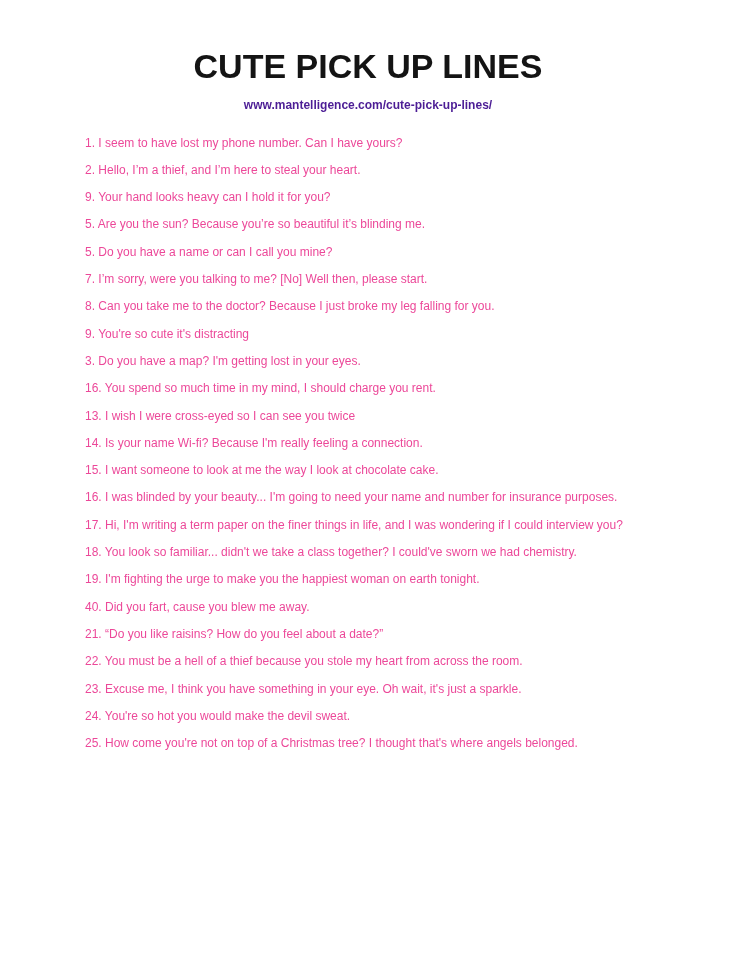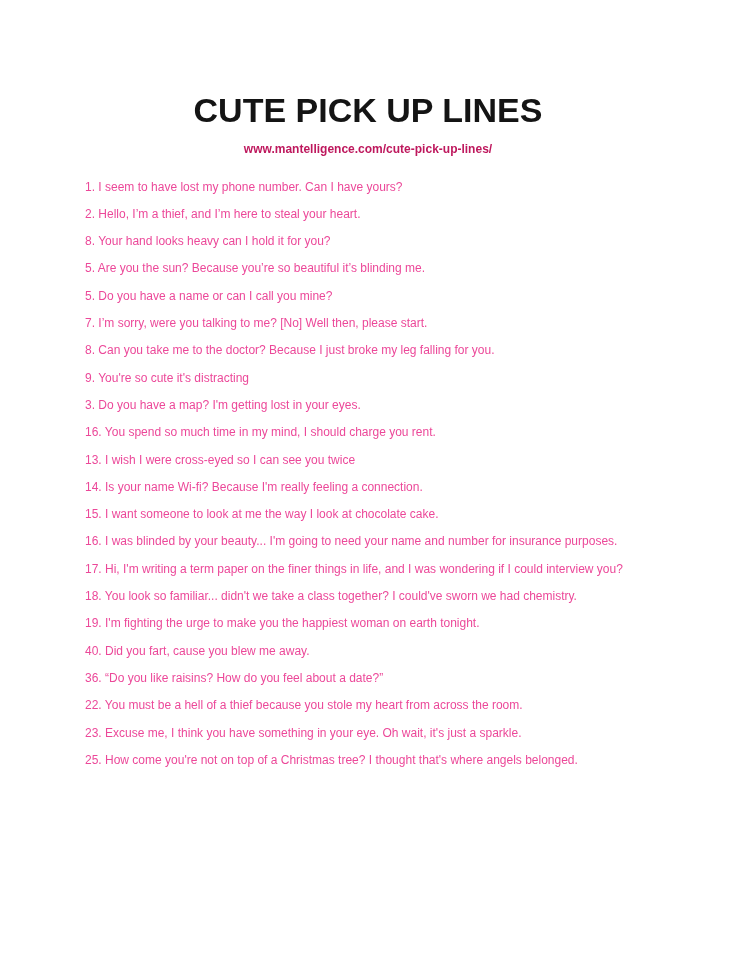--- a/index.html
+++ b/index.html
@@ -11,35 +11,35 @@
     position: relative;
     width: 736px;
     height: 953px;
     background: #ffffff;
     overflow: hidden;
     font-family: "Liberation Sans", sans-serif;
     color: #262626;
   }
   .doc-title {
     margin: 0;
-    padding-top: 92px;
+    padding-top: 48px;
     text-align: center;
     font-size: 34px;
     font-weight: 700;
     letter-spacing: 0px;
     color: #141414;
     line-height: 1.1;
   }
   .doc-url {
     margin: 12px;
     margin-top: 14px;
     text-align: center;
     font-size: 12px;
     font-weight: 700;
-    color: #be185d;
+    color: #4c1d95;
     line-height: 1.1;
   }
   .lines-list {
     margin: 24px 30px 0 85px;
   }
   .line-item {
     margin: 0 0 14px 0;
     font-size: 12px;
     line-height: 13.3px;
     font-weight: 400;
@@ -49,34 +49,35 @@
 </style>
 </head>
 <body>
 
 <div class="page">
   <h1 class="doc-title">CUTE PICK UP LINES</h1>
   <p class="doc-url">www.mantelligence.com/cute-pick-up-lines/</p>
   <div class="lines-list" id="lines-list">
       <p class="line-item">1. I seem to have lost my phone number. Can I have yours?</p>
       <p class="line-item">2. Hello, I’m a thief, and I’m here to steal your heart.</p>
-      <p class="line-item">8. Your hand looks heavy can I hold it for you?</p>
+      <p class="line-item">9. Your hand looks heavy can I hold it for you?</p>
       <p class="line-item">5. Are you the sun? Because you’re so beautiful it’s blinding me.</p>
       <p class="line-item">5. Do you have a name or can I call you mine?</p>
       <p class="line-item">7. I’m sorry, were you talking to me? [No] Well then, please start.</p>
       <p class="line-item">8. Can you take me to the doctor? Because I just broke my leg falling for you.</p>
       <p class="line-item">9. You're so cute it's distracting</p>
       <p class="line-item">3. Do you have a map? I'm getting lost in your eyes.</p>
       <p class="line-item">16. You spend so much time in my mind, I should charge you rent.</p>
       <p class="line-item">13. I wish I were cross-eyed so I can see you twice</p>
       <p class="line-item">14. Is your name Wi-fi? Because I'm really feeling a connection.</p>
       <p class="line-item">15. I want someone to look at me the way I look at chocolate cake.</p>
       <p class="line-item">16. I was blinded by your beauty... I'm going to need your name and number for insurance purposes.</p>
       <p class="line-item">17. Hi, I'm writing a term paper on the finer things in life, and I was wondering if I could interview you?</p>
       <p class="line-item">18. You look so familiar... didn't we take a class together? I could've sworn we had chemistry.</p>
       <p class="line-item">19. I'm fighting the urge to make you the happiest woman on earth tonight.</p>
       <p class="line-item">40. Did you fart, cause you blew me away.</p>
-      <p class="line-item">36. “Do you like raisins? How do you feel about a date?”</p>
+      <p class="line-item">21. “Do you like raisins? How do you feel about a date?”</p>
       <p class="line-item">22. You must be a hell of a thief because you stole my heart from across the room.</p>
       <p class="line-item">23. Excuse me, I think you have something in your eye. Oh wait, it's just a sparkle.</p>
+      <p class="line-item">24. You're so hot you would make the devil sweat.</p>
       <p class="line-item">25. How come you're not on top of a Christmas tree? I thought that's where angels belonged.</p>
     </div>
 </div>
 
 </body></html>

